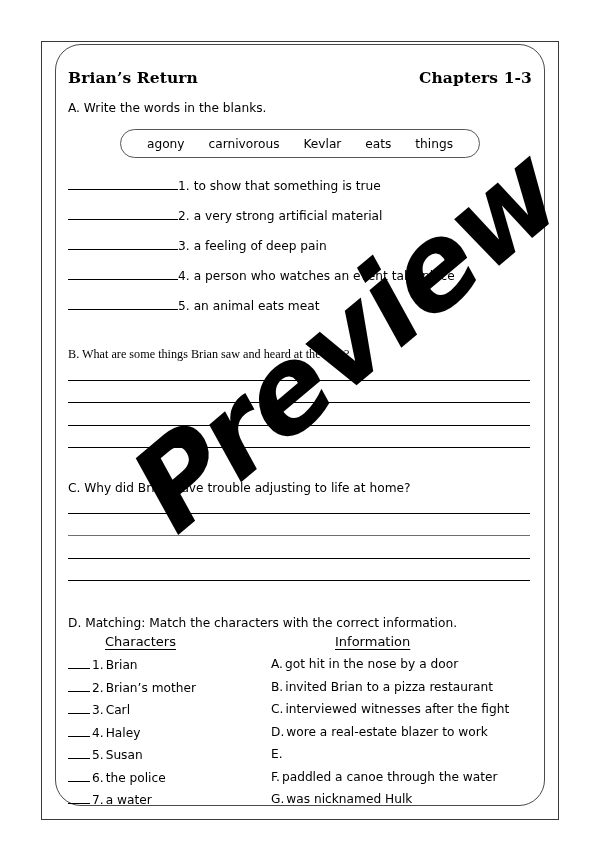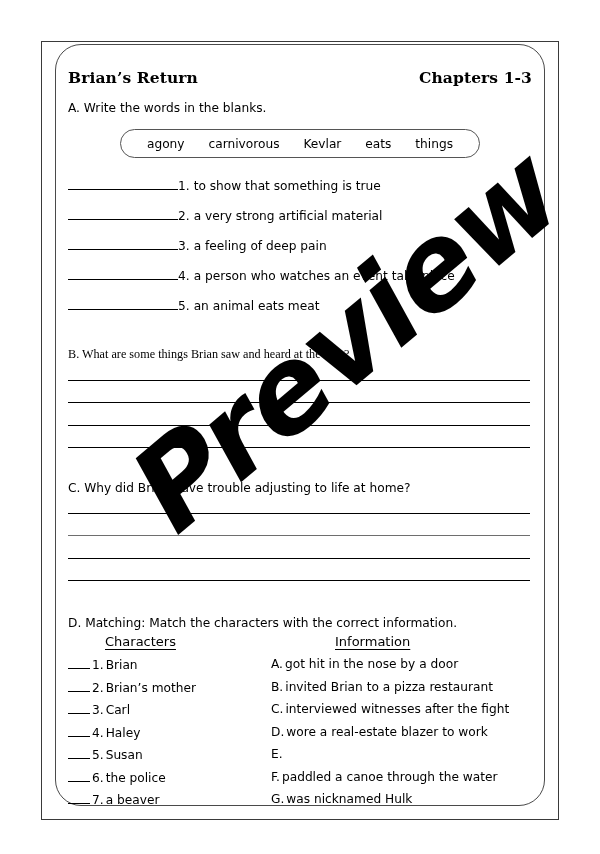--- a/index.html
+++ b/index.html
@@ -301,21 +301,21 @@
         <span class="match-label">Susan</span>
       </div>
       <div class="match-row">
         <span class="match-blank"></span>
         <span class="match-label">6.</span>
         <span class="match-label">the police</span>
       </div>
       <div class="match-row">
         <span class="match-blank"></span>
         <span class="match-label">7.</span>
-        <span class="match-label">a beaver</span>
+        <span class="match-label">a water</span>
       </div>
     </div>
 
     <div class="match-col right">
       <div class="match-row">
         <span>A.</span>
         <span class="match-label">got hit in the nose by a door</span>
       </div>
       <div class="match-row">
         <span>B.</span>

